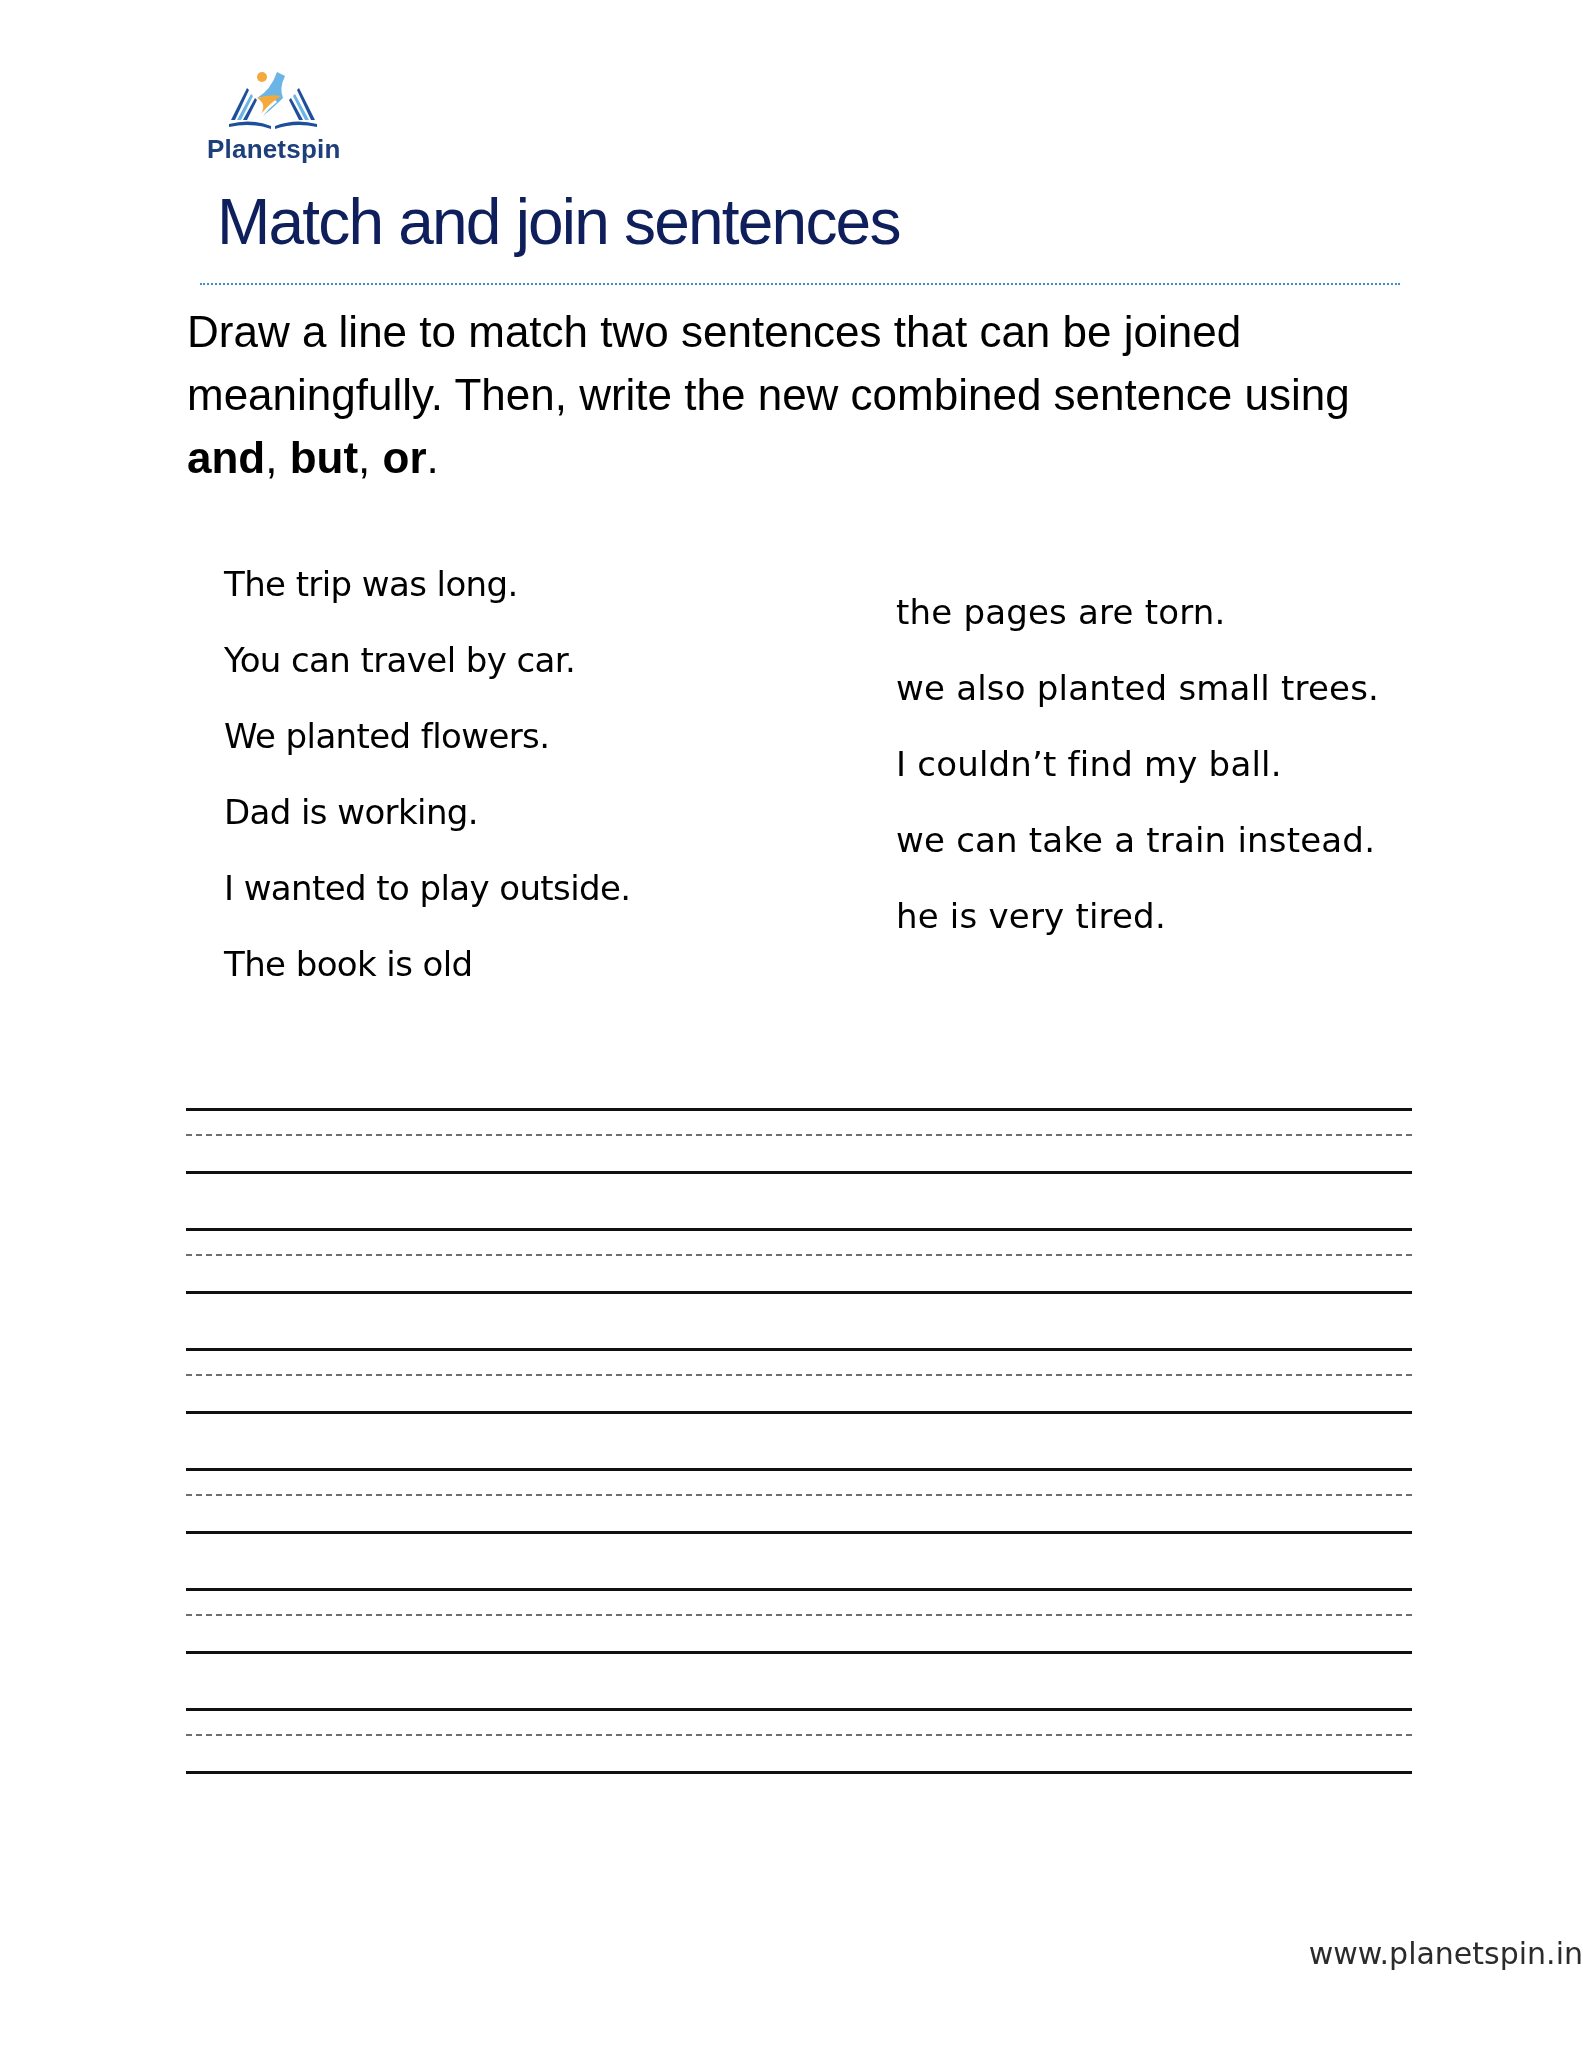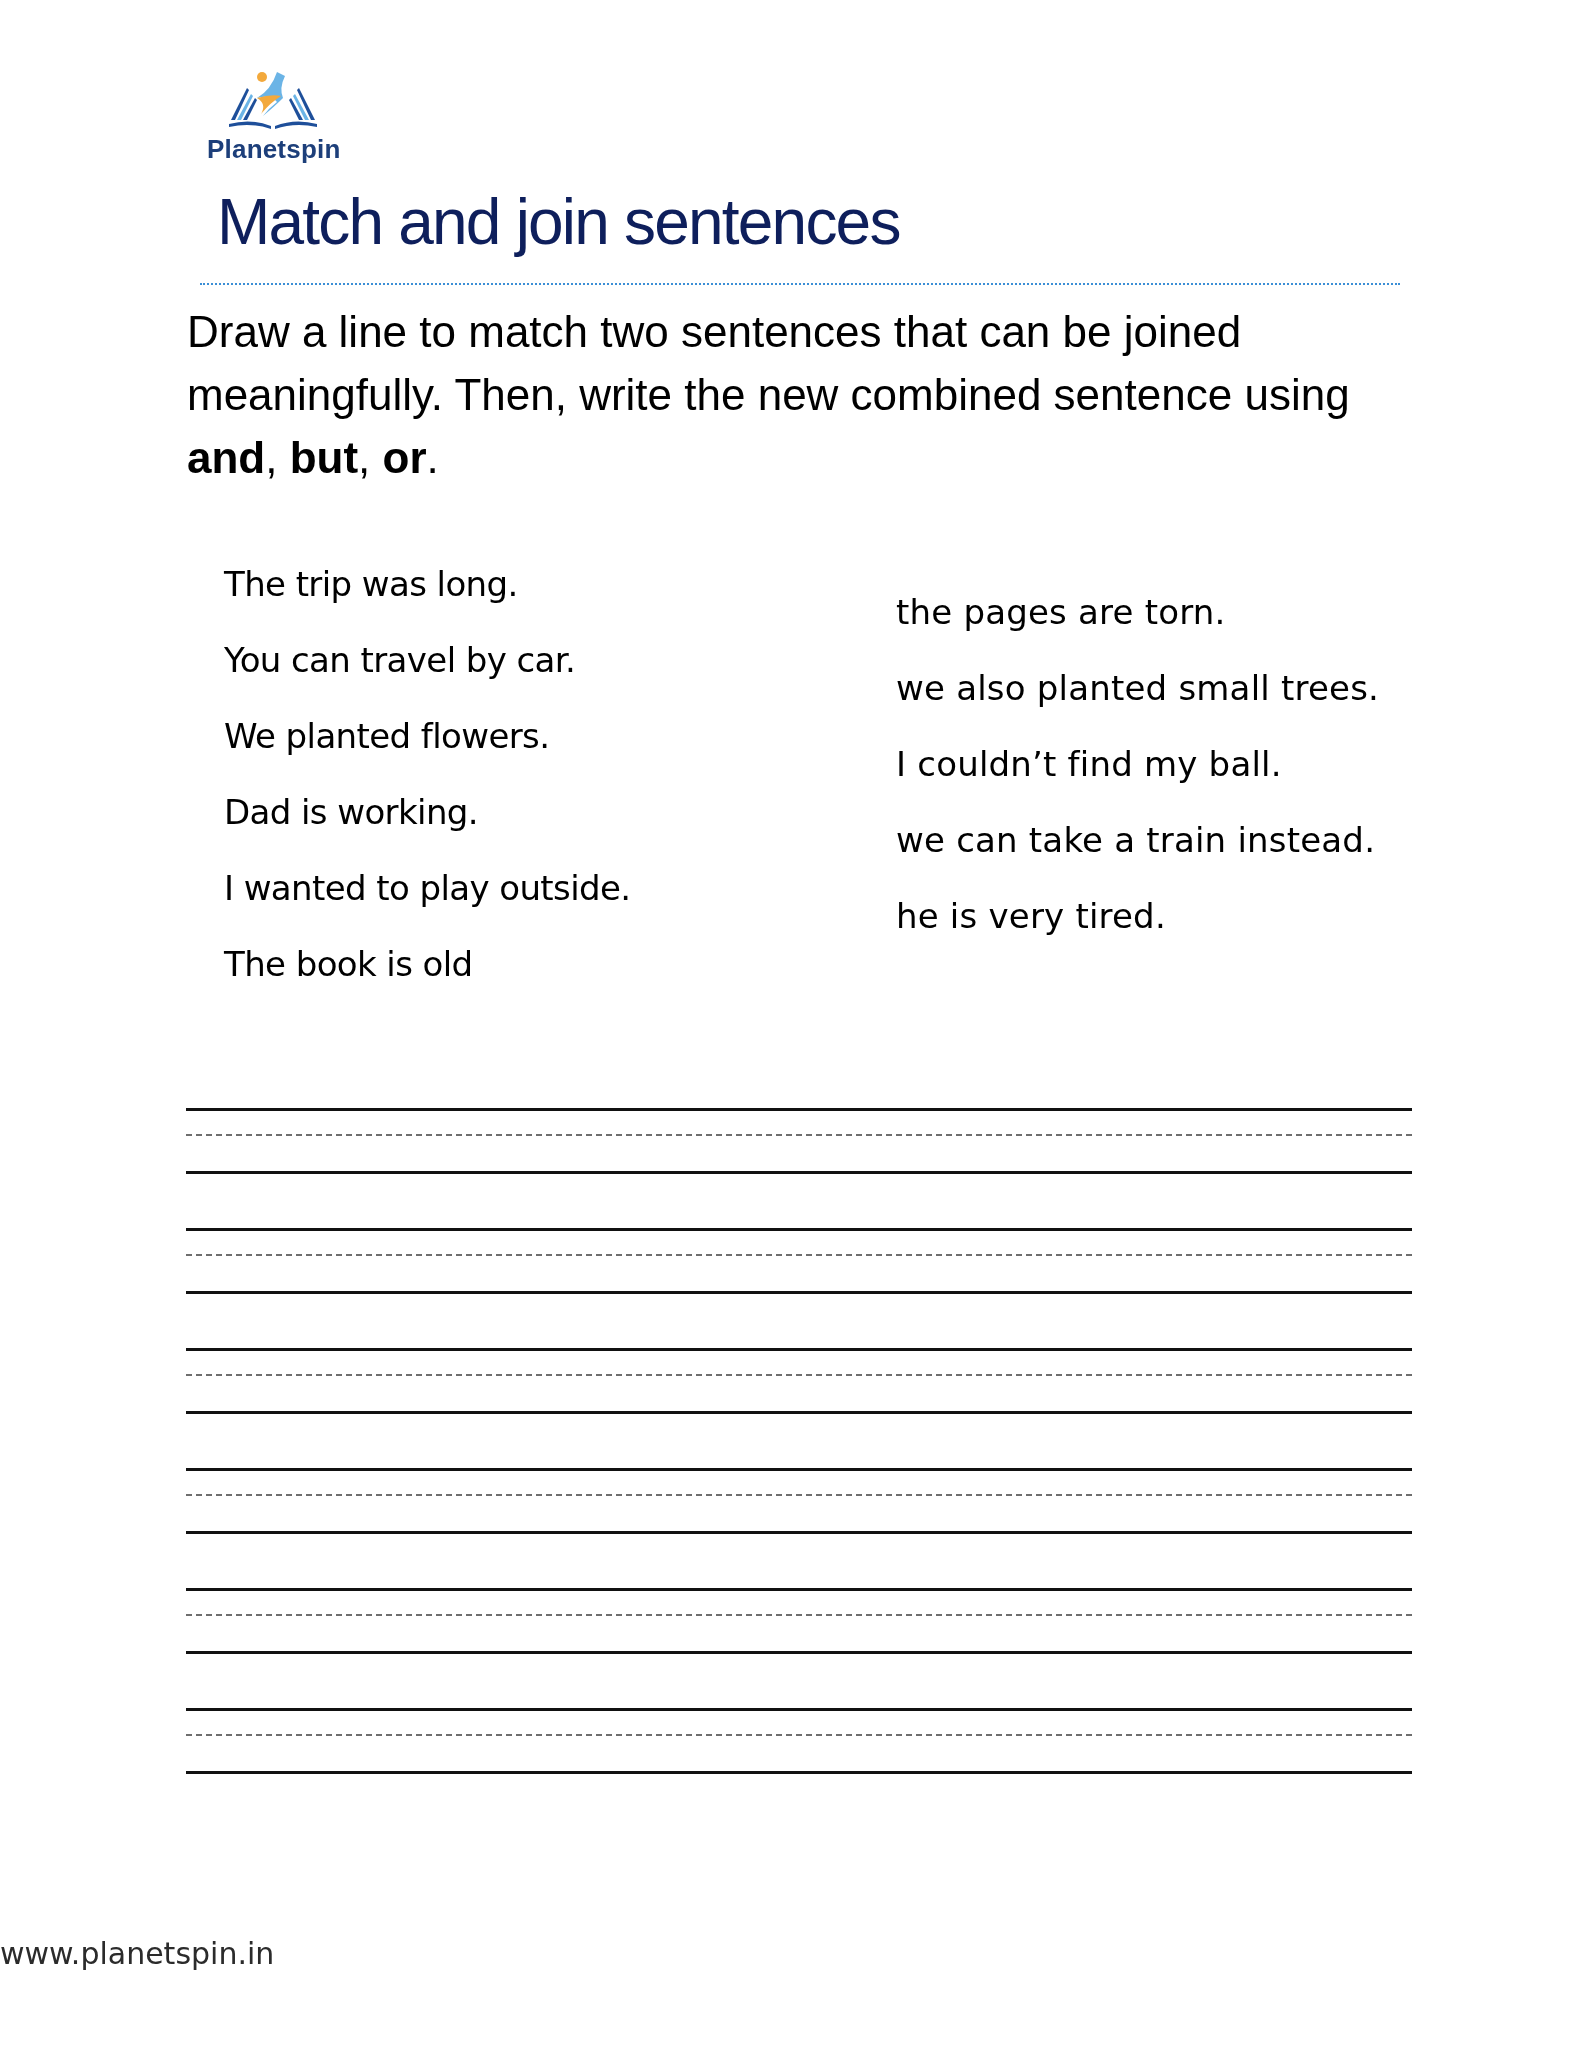--- a/index.html
+++ b/index.html
@@ -101,21 +101,21 @@
       height: 0;
     }
     .ln-top { top: 8px; border-top: 3px solid #111; }
     .ln-mid { top: 34px; border-top: 2px dashed #6e6e6e; }
     .ln-bot { top: 71px; border-top: 3px solid #111; }
     .footer {
       position: absolute;
       left: 0;
       width: 1583px;
       top: 1936px;
-      text-align: left;
+      text-align: right;
       font-family: "DejaVu Sans", sans-serif;
       font-size: 30px;
       color: #2b2b2b;
     }
   </style>
 </head>
 <body>
 
 <div class="logo">
   <svg width="92" height="64" viewBox="0 0 92 64" xmlns="http://www.w3.org/2000/svg">

